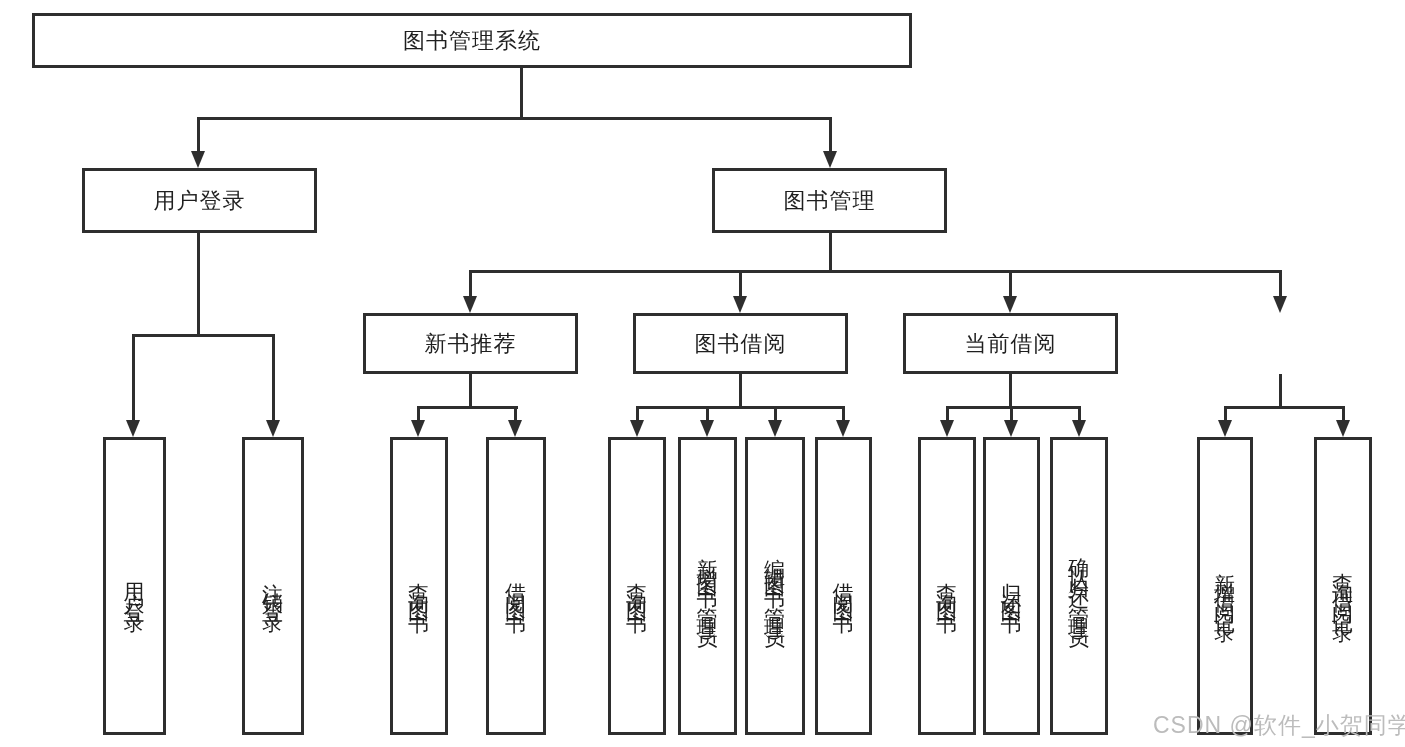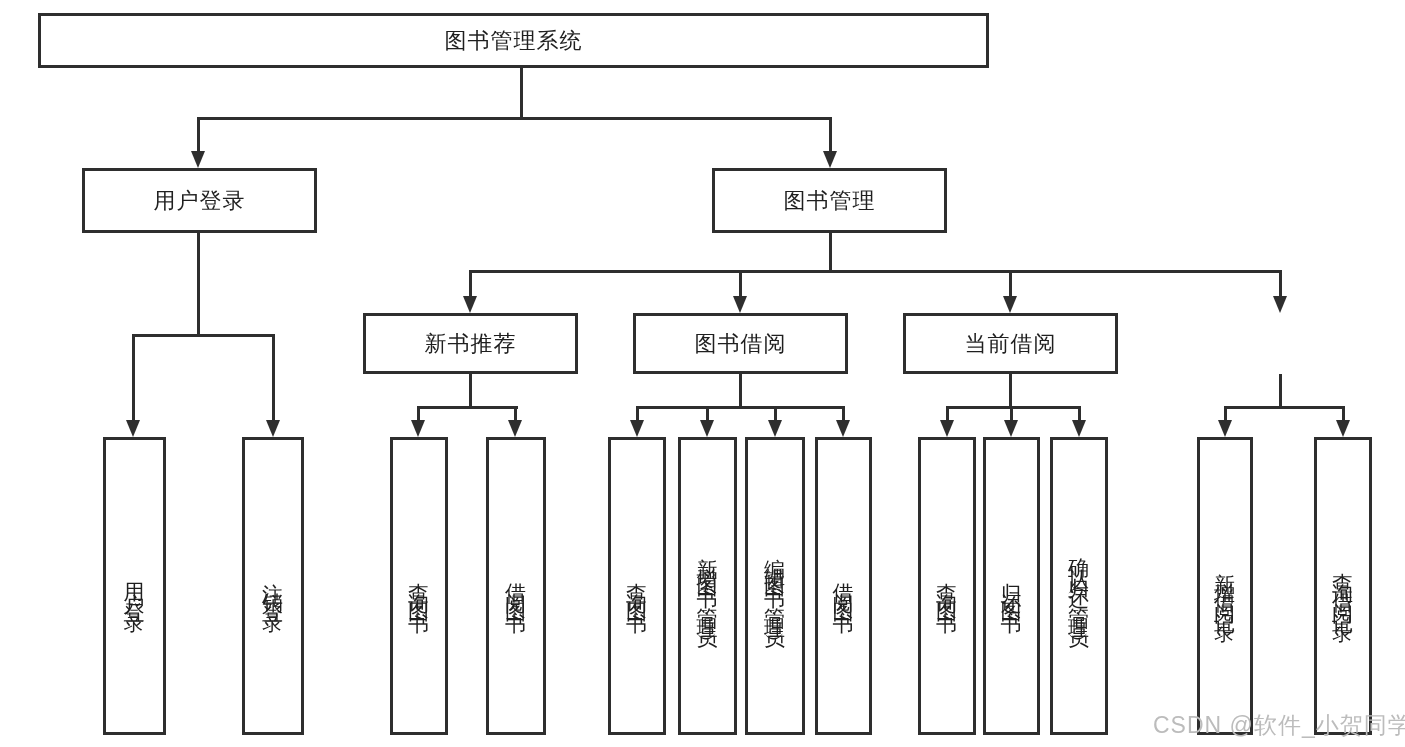--- a/index.html
+++ b/index.html
@@ -85,21 +85,21 @@
   <div class="vl" style="left:1078px;top:406px;height:16px"></div>
   <div class="ar" style="left:1072px;top:420px"></div>
 
   <div class="vl" style="left:1279px;top:374px;height:35px"></div>
   <div class="hl" style="left:1224px;top:406px;width:121px"></div>
   <div class="vl" style="left:1224px;top:406px;height:16px"></div>
   <div class="ar" style="left:1218px;top:420px"></div>
   <div class="vl" style="left:1342px;top:406px;height:16px"></div>
   <div class="ar" style="left:1336px;top:420px"></div>
 
-  <div class="box" style="left:38px;top:13px;width:951px;height:55px">
+  <div class="box" style="left:32px;top:13px;width:880px;height:55px">
     <span>图书管理系统</span>
   </div>
 
   <div class="box" style="left:82px;top:168px;width:235px;height:65px">
     <span>用户登录</span>
   </div>
   <div class="box" style="left:363px;top:313px;width:215px;height:61px">
     <span>新书推荐</span>
   </div>
 

